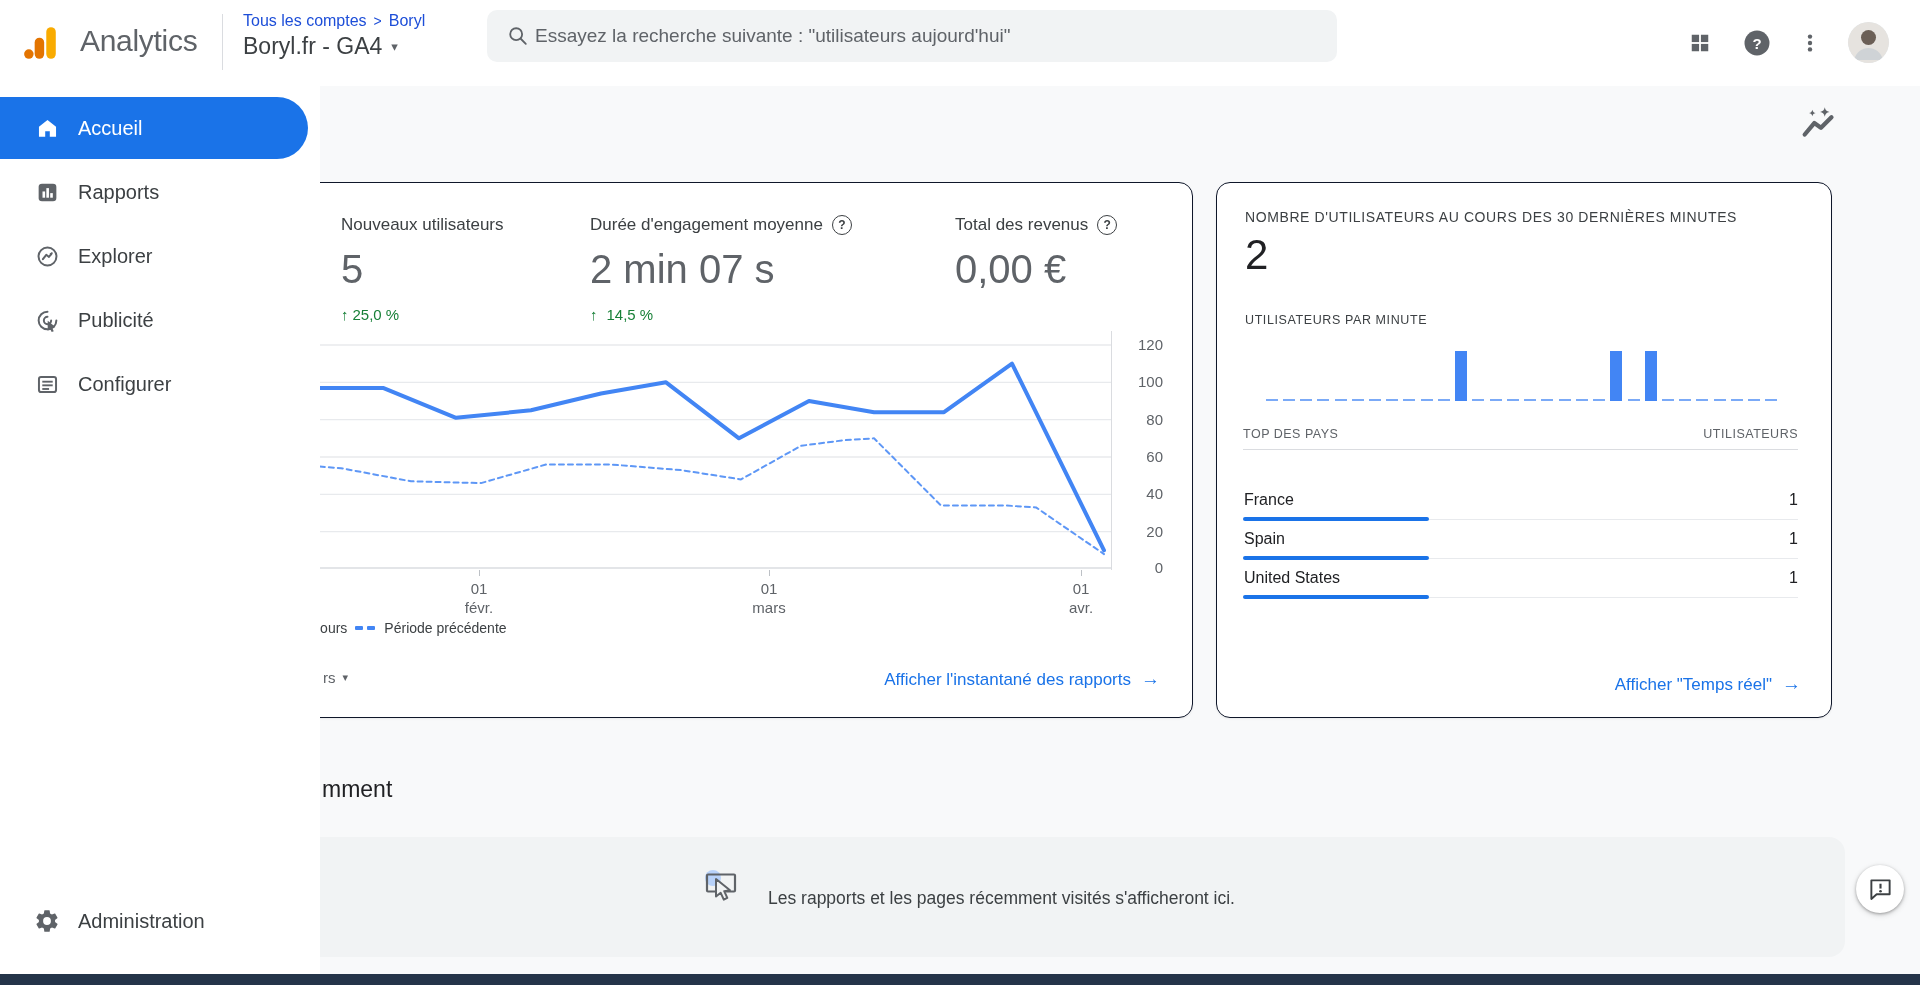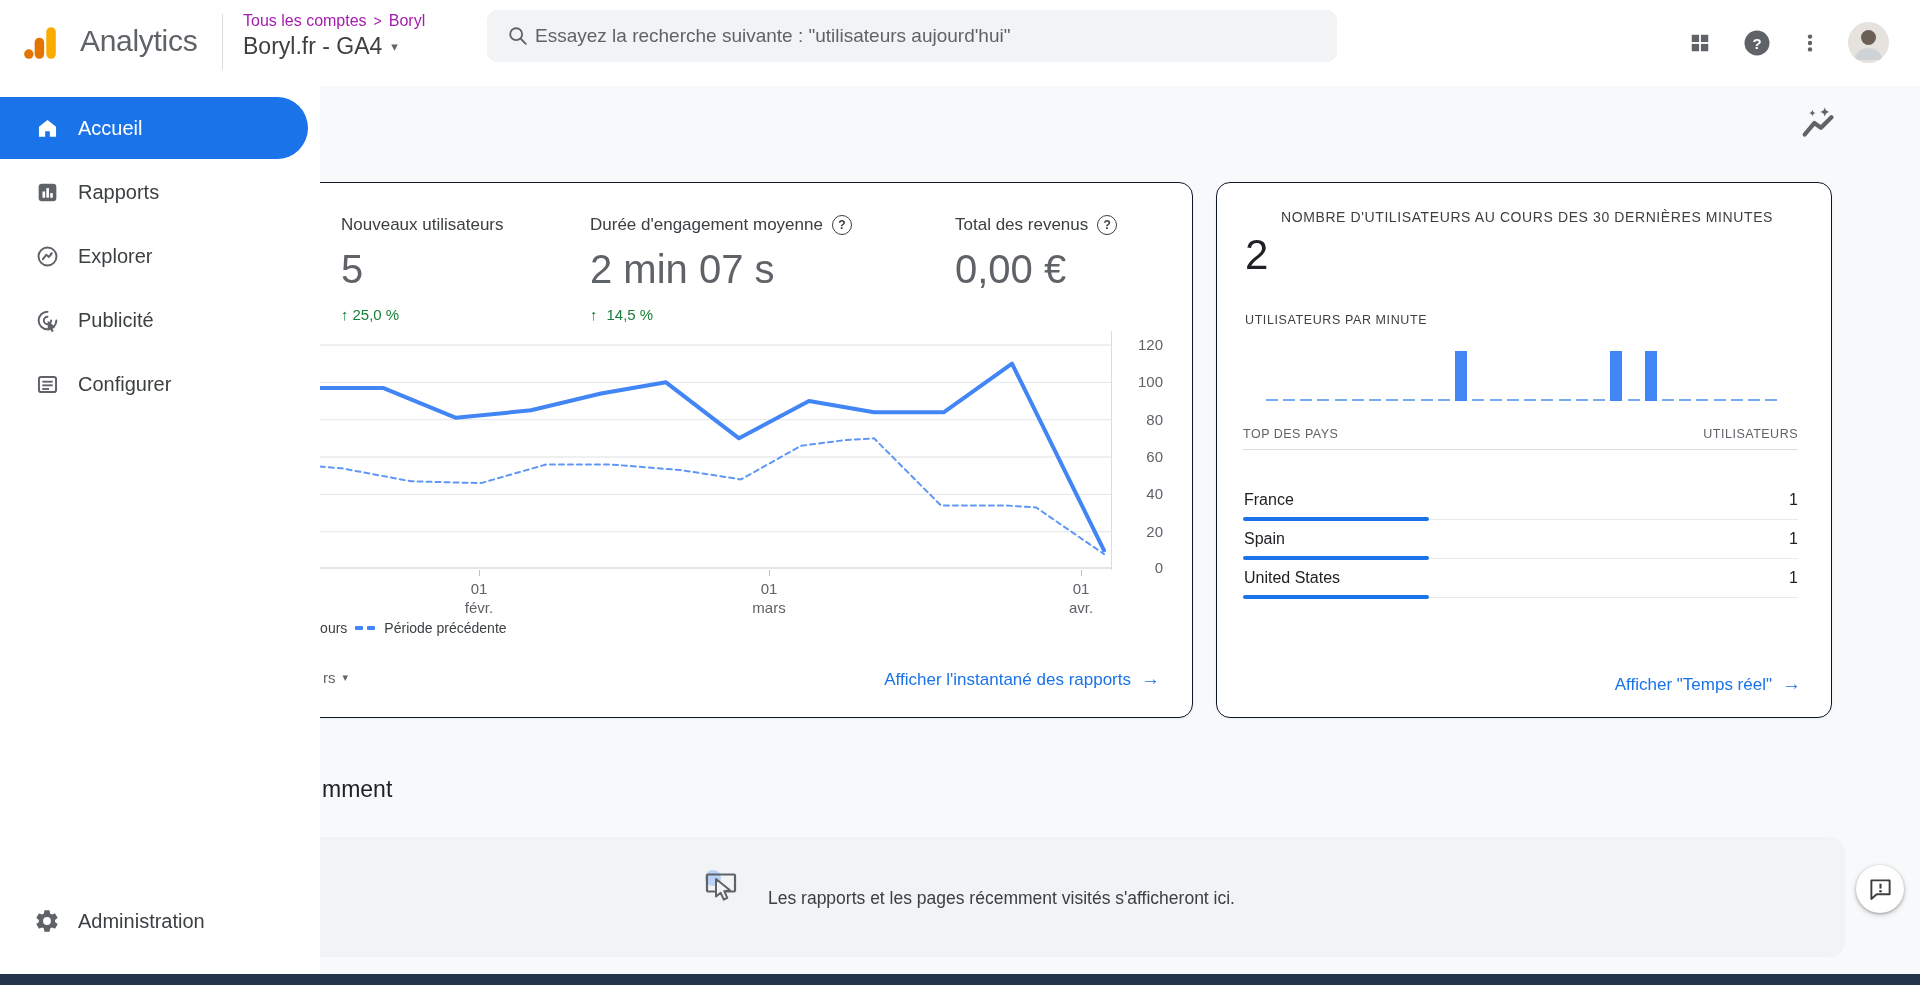--- a/index.html
+++ b/index.html
@@ -7,21 +7,21 @@
   body {
     width:1920px; height:985px; overflow:hidden;
     font-family:"Liberation Sans", sans-serif;
     background:#f8f9fa; position:relative;
   }
   
   .header { position:absolute; top:0; left:0; width:1920px; height:86px; background:#fff; z-index:40; }
   .logo-mark { position:absolute; left:22px; top:24px; width:38px; height:38px; }
   .brand { position:absolute; left:80px; top:24px; font-size:30px; color:#5f6368; letter-spacing:-.3px; }
   .hdr-divider { position:absolute; left:222px; top:14px; width:1px; height:56px; background:#dadce0; }
-  .crumb { position:absolute; left:243px; top:12px; font-size:16px; color:#a21caf; white-space:nowrap; }
+  .crumb { position:absolute; left:243px; top:12px; font-size:16px; color:#1d4ed8; white-space:nowrap; }
   .crumb .sep { margin:0 7px; font-size:14px; }
   .property { position:absolute; left:243px; top:33px; font-size:23px; color:#3c4043; white-space:nowrap; cursor:pointer; }
   .property .caret { font-size:13px; color:#5f6368; margin-left:9px; vertical-align:3px; }
   .searchbar { position:absolute; left:487px; top:10px; width:850px; height:52px; background:#f1f3f4; border-radius:10px; display:flex; align-items:center; padding:0 20px; }
   .searchbar svg { flex:0 0 auto; }
   .searchbar input { flex:1; border:none; outline:none; background:transparent; font-size:19px; color:#3c4043; margin-left:4px; font-family:"Liberation Sans",sans-serif; }
   .searchbar input::placeholder { color:#5f6368; opacity:1; }
   .hdr-icon { position:absolute; top:26px; width:34px; height:34px; display:flex; align-items:center; justify-content:center; cursor:pointer; }
   .avatar { position:absolute; top:22px; left:1848px; width:41px; height:41px; border-radius:50%; overflow:hidden; cursor:pointer; background:#e2e6e9; }
   
@@ -48,21 +48,21 @@
   .xlab { position:absolute; width:90px; text-align:center; font-size:15px; color:#5f6368; line-height:19px; top:396px; }
   .xtickmark { position:absolute; top:387px; width:1px; height:6px; background:#bdc1c6; }
   .legend-row { position:absolute; left:220px; top:437px; font-size:14px; color:#3c4043; display:flex; align-items:center; }
   .dash-swatch { display:inline-flex; gap:4px; margin:0 9px 0 8px; }
   .dash-swatch i { width:8px; height:3.5px; background:#4285f4; border-radius:1px; }
   .range-row { position:absolute; left:226px; top:486px; font-size:15px; color:#5f6368; cursor:pointer; }
   .range-row .caret { font-size:11px; margin-left:7px; vertical-align:2px; color:#5f6368; }
   .card-link { position:absolute; font-size:17px; font-weight:500; color:#1a73e8; cursor:pointer; white-space:nowrap; }
   .card-link .arr { margin-left:10px; font-size:19px; }
   
-  .rt-title { position:absolute; left:28px; top:26px; font-size:14px; letter-spacing:.6px; color:#3c4043; font-weight:500;margin-left:36px; }
+  .rt-title { position:absolute; left:28px; top:26px; font-size:14px; letter-spacing:.6px; color:#3c4043; font-weight:500; }
   .rt-value { position:absolute; left:28px; top:48px; font-size:42px; color:#202124; }
   .rt-minute-label { position:absolute; left:28px; top:130px; font-size:12.5px; letter-spacing:.6px; color:#3c4043; font-weight:500; }
   #minute-bars { position:absolute; left:46px; top:158px; width:517px; height:60px; }
   .mb-dash { position:absolute; bottom:0; width:12px; height:2px; background:#7baaf7; }
   .mb-bar { position:absolute; bottom:0; width:12px; background:#4285f4; }
   .rt-cols { position:absolute; left:26px; right:33px; top:244px; font-size:12.5px; letter-spacing:.5px; color:#5f6368; font-weight:500; }
   .rt-cols .right { position:absolute; right:0; top:0; }
   .rt-cols-divider { position:absolute; left:26px; right:33px; top:266px; height:1px; background:#dadce0; }
   #country-rows { position:absolute; left:26px; right:33px; top:272px; height:120px;margin-top:31px; }
   .c-row { position:absolute; left:0; right:0; height:39px; }

